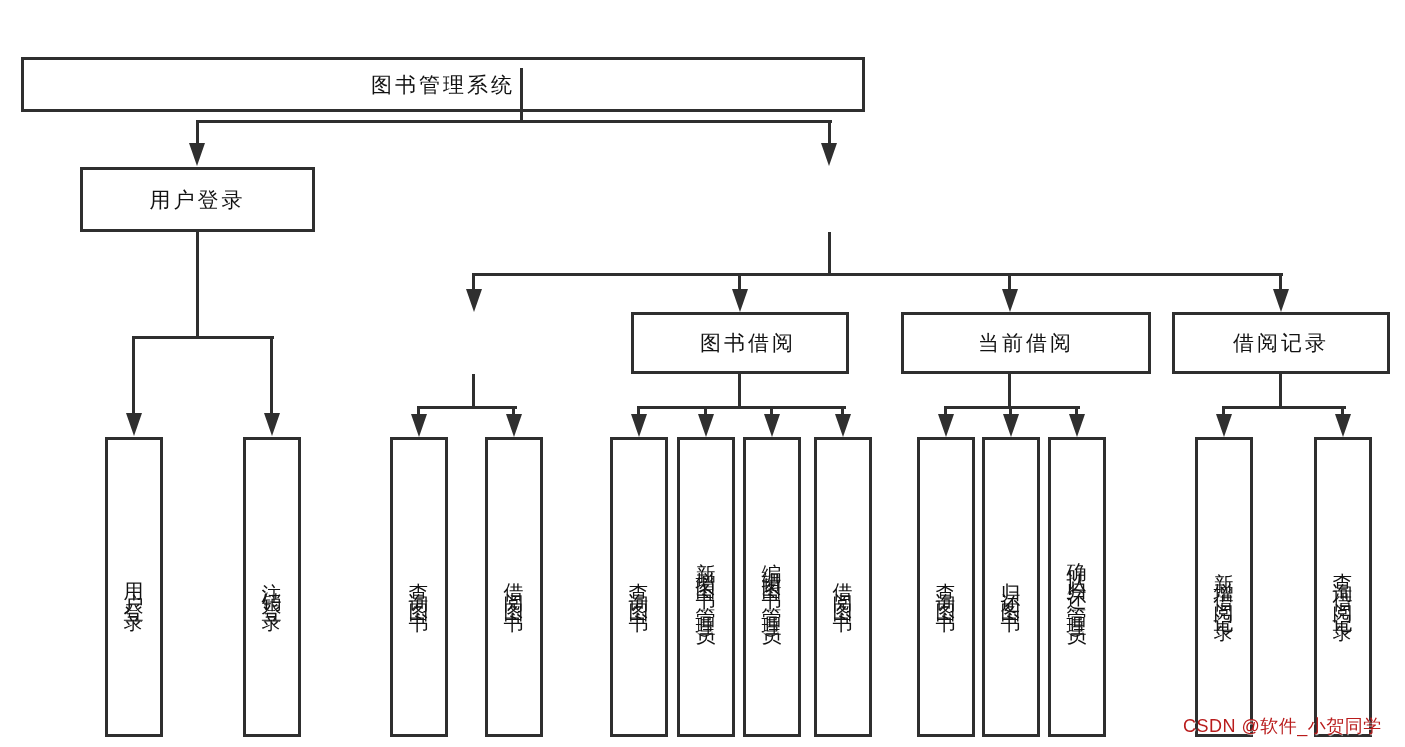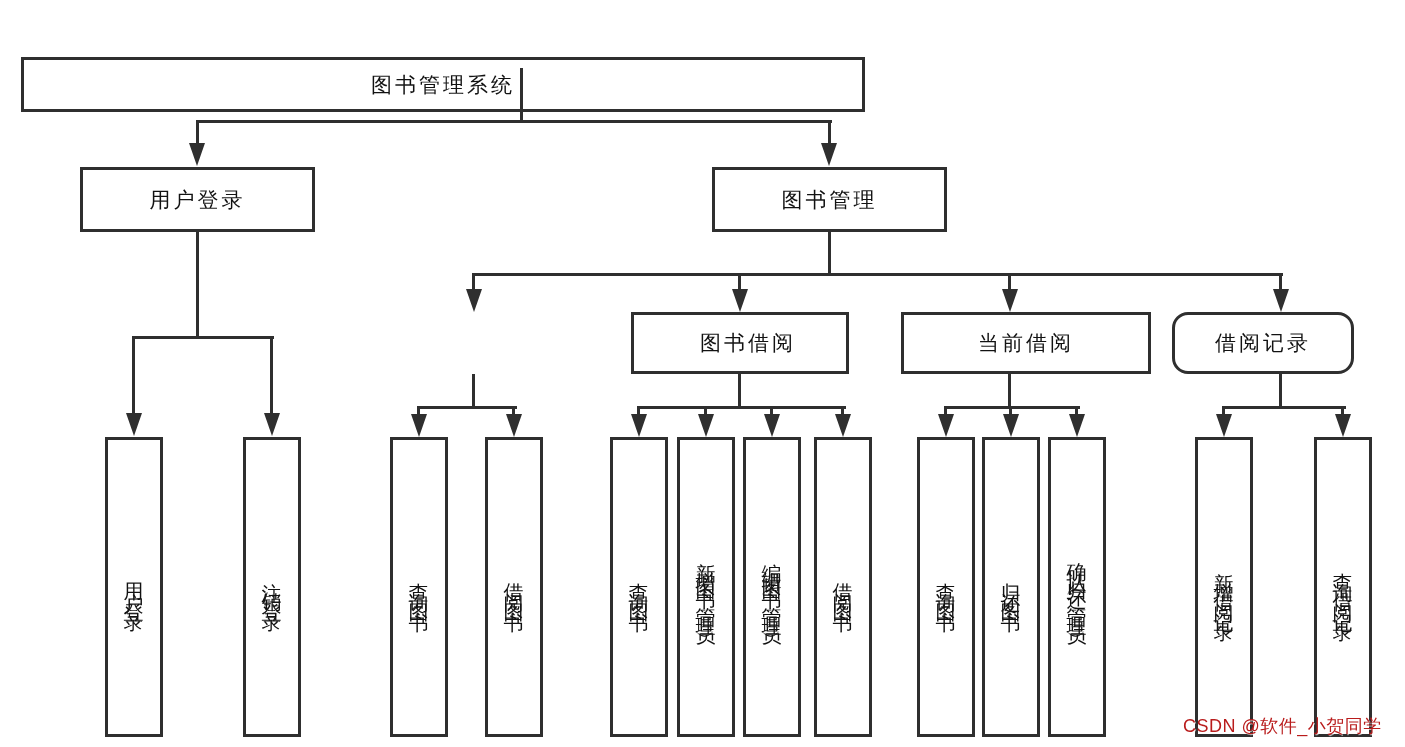--- a/index.html
+++ b/index.html
@@ -58,23 +58,20 @@
   <div class="vline" style="left:520px;top:68px;height:52px;"></div>
   <div class="hline" style="left:196px;top:120px;width:636px;"></div>
   <div class="vline" style="left:196px;top:120px;height:23px;"></div>
   <div class="arr" style="left:189px;top:143px;"></div>
   <div class="vline" style="left:828px;top:120px;height:23px;"></div>
   <div class="arr" style="left:821px;top:143px;"></div>
 
   <div class="node" style="left:80px;top:167px;width:235px;height:65px;">
     <span>用户登录</span>
   </div>
-  <div class="node" style="left:712px;top:167px;width:235px;height:65px;">
-    <span>图书管理</span>
-  </div>
 
   <div class="vline" style="left:196px;top:232px;height:104px;"></div>
   <div class="hline" style="left:132px;top:336px;width:142px;"></div>
   <div class="vline" style="left:132px;top:336px;height:77px;"></div>
   <div class="arr" style="left:126px;top:413px;"></div>
   <div class="vline" style="left:270px;top:336px;height:77px;"></div>
   <div class="arr" style="left:264px;top:413px;"></div>
 
   <div class="vline" style="left:828px;top:232px;height:41px;"></div>
   <div class="hline" style="left:472px;top:273px;width:811px;"></div>
@@ -86,21 +83,21 @@
   <div class="arr" style="left:1002px;top:289px;"></div>
   <div class="vline" style="left:1279px;top:273px;height:16px;"></div>
   <div class="arr" style="left:1273px;top:289px;"></div>
 
   <div class="node" style="left:631px;top:312px;width:218px;height:62px;padding-left:16px;">
     <span>图书借阅</span>
   </div>
   <div class="node" style="left:901px;top:312px;width:250px;height:62px;">
     <span>当前借阅</span>
   </div>
-  <div class="node" style="left:1172px;top:312px;width:182px;height:62px;border-radius:16px;">
+  <div class="node" style="left:1172px;top:312px;width:218px;height:62px;">
     <span>借阅记录</span>
   </div>
 
   <div class="vline" style="left:472px;top:374px;height:32px;"></div>
   <div class="hline" style="left:417px;top:406px;width:100px;"></div>
   <div class="vline" style="left:417px;top:406px;height:9px;"></div>
   <div class="arr" style="left:411px;top:414px;"></div>
   <div class="vline" style="left:512px;top:406px;height:9px;"></div>
   <div class="arr" style="left:506px;top:414px;"></div>
 

